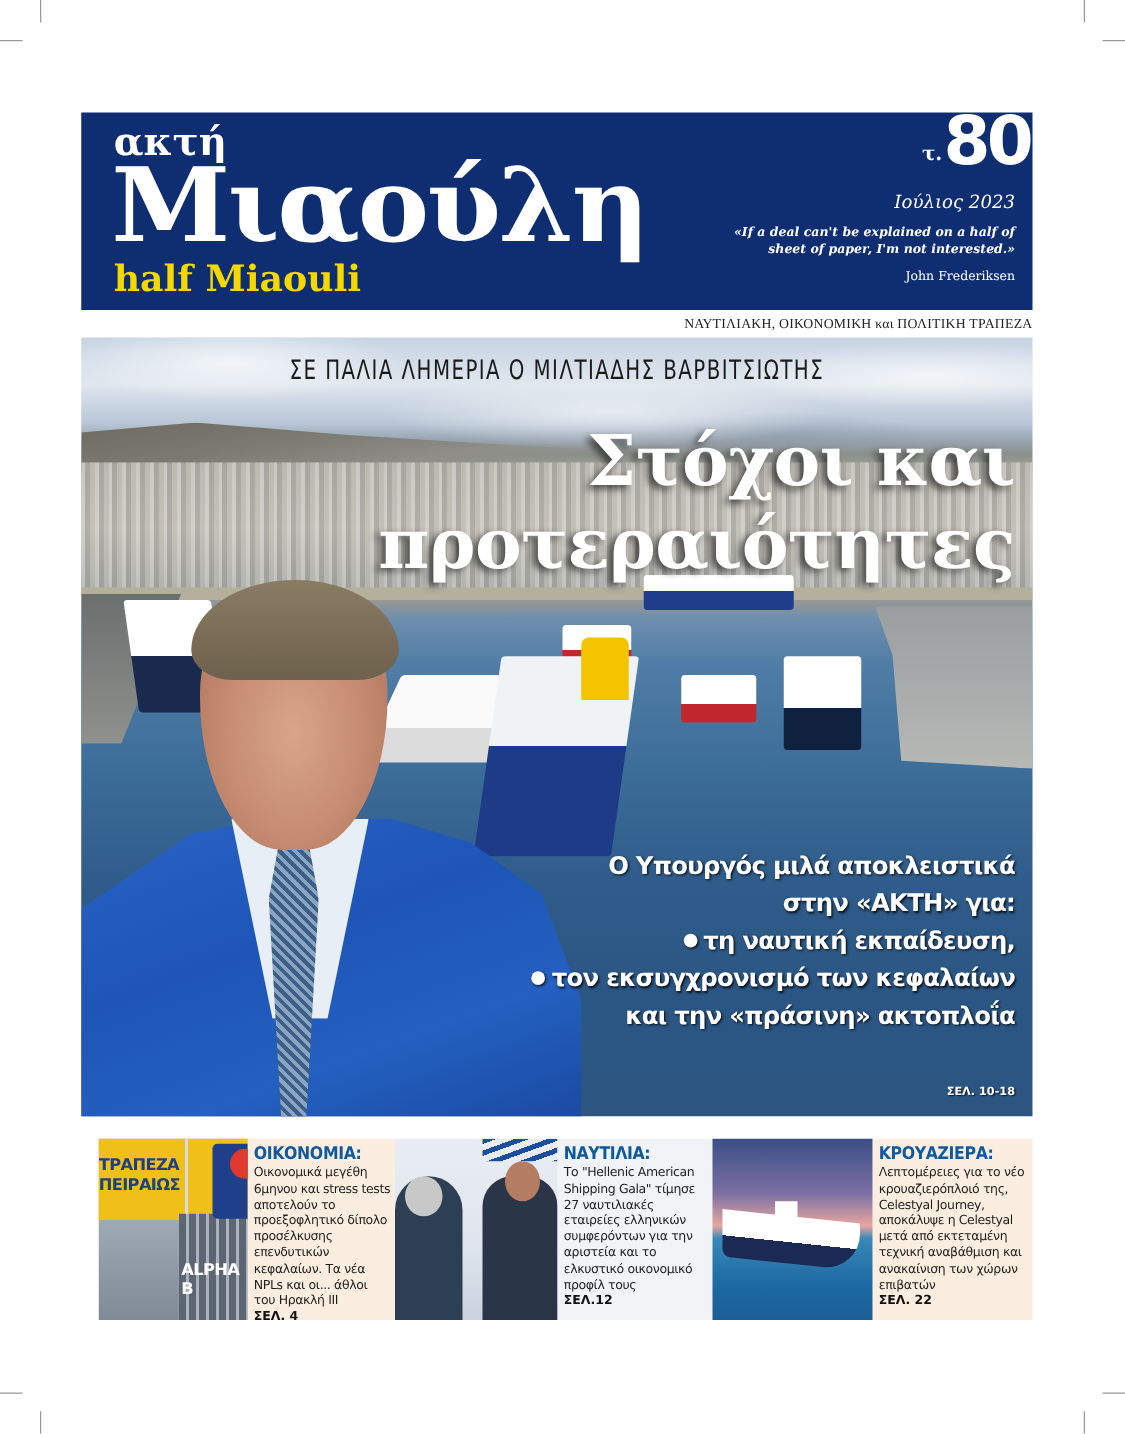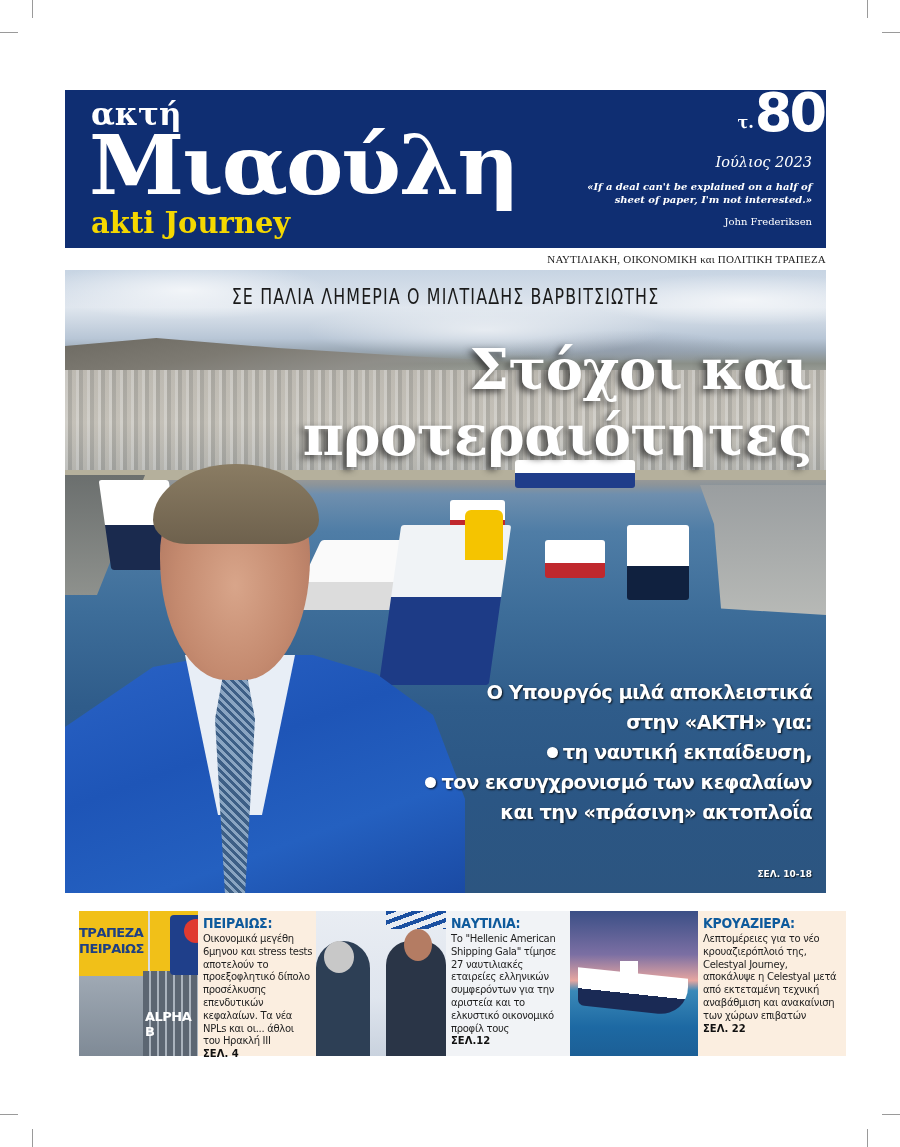--- a/index.html
+++ b/index.html
@@ -189,38 +189,38 @@
   .c2 .pic .w1h { position: absolute; left: 8px; top: 30px; width: 30px; height: 32px; border-radius: 50%; background: #c8c8c8; }
   .c2 .pic .m1 { position: absolute; left: 70px; top: 30px; width: 60px; height: 115px; background: #2a3547; border-radius: 24px 24px 0 0; }
   .c2 .pic .m1h { position: absolute; left: 88px; top: 18px; width: 28px; height: 32px; border-radius: 50%; background: #b47c63; }
   .c2 .pic .stripes { position: absolute; left: 70px; top: 0; width: 60px; height: 18px; background: repeating-linear-gradient(160deg, #1a4fa0 0 4px, transparent 4px 9px); }
   .c2 .txt { width: 127px; background: #f1f3f6; }
 
   .c3 { left: 570px; }
   .c3 .pic { width: 128px; background: linear-gradient(180deg, #3b4f86 0%, #7b6fa3 30%, #e7a6a0 48%, #3a89b8 55%, #1d69a3 80%, #1c5f96 100%); }
   .c3 .pic .hull { position: absolute; left: 8px; top: 62px; width: 110px; height: 38px; background: linear-gradient(180deg,#ffffff 55%, #1a2a55 55%); transform: skewY(6deg); border-radius: 0 0 30px 6px; }
   .c3 .pic .fun { position: absolute; left: 50px; top: 50px; width: 18px; height: 14px; background: #ffffff; }
-  .c3 .txt { width: 148px; }
+  .c3 .txt { width: 128px; }
 </style>
 </head>
 <body>
 
 <div class="crop v" style="left:32px;top:0;"></div>
 <div class="crop h" style="left:0;top:32px;"></div>
 <div class="crop v" style="left:867px;top:0;"></div>
 <div class="crop h" style="left:882px;top:32px;"></div>
 <div class="crop v" style="left:32px;top:1129px;"></div>
 <div class="crop h" style="left:0;top:1114px;"></div>
 <div class="crop v" style="left:867px;top:1129px;"></div>
 <div class="crop h" style="left:882px;top:1114px;"></div>
 
 <header class="masthead">
   <div class="logo-small">ακτή</div>
   <div class="logo-big">Μιαούλη</div>
-  <div class="logo-latin">akti Journey</div>
+  <div class="logo-latin">half Miaouli</div>
   <div class="issue">
     <span class="issue-prefix">τ.</span>
     <span class="issue-num">80</span>
   </div>
   <div class="issue-date">Ιούλιος 2023</div>
   <div class="quote">«If a deal can't be explained on a half of sheet of paper, I'm not interested.»</div>
   <div class="quote-author">John Frederiksen</div>
 </header>
 <div class="subtitle">ΝΑΥΤΙΛΙΑΚΗ, ΟΙΚΟΝΟΜΙΚΗ και ΠΟΛΙΤΙΚΗ ΤΡΑΠΕΖΑ</div>
 
@@ -265,21 +265,21 @@
 
 <article class="card c1">
   <div class="pic">
     <div class="ab"></div>
     <div class="e4"></div>
     <div class="e4r"></div>
     <div class="py">ΤΡΑΠΕΖΑ ΠΕΙΡΑΙΩΣ</div>
     <div class="alpha">ALPHA B</div>
   </div>
   <div class="txt">
-    <div class="cat">ΠΕΙΡΑΙΩΣ:</div>
+    <div class="cat">ΟΙΚΟΝΟΜΙΑ:</div>
     <div class="body">Οικονομικά μεγέθη 6μηνου και stress tests αποτελούν το προεξοφλητικό δίπολο προσέλκυσης επενδυτικών κεφαλαίων. Τα νέα NPLs και οι... άθλοι του Ηρακλή ΙΙΙ</div>
     <div class="pg">ΣΕΛ. 4</div>
   </div>
 </article>
 
 <article class="card c2">
   <div class="pic">
     <div class="stripes"></div>
     <div class="w1"></div>
     <div class="w1h"></div>

